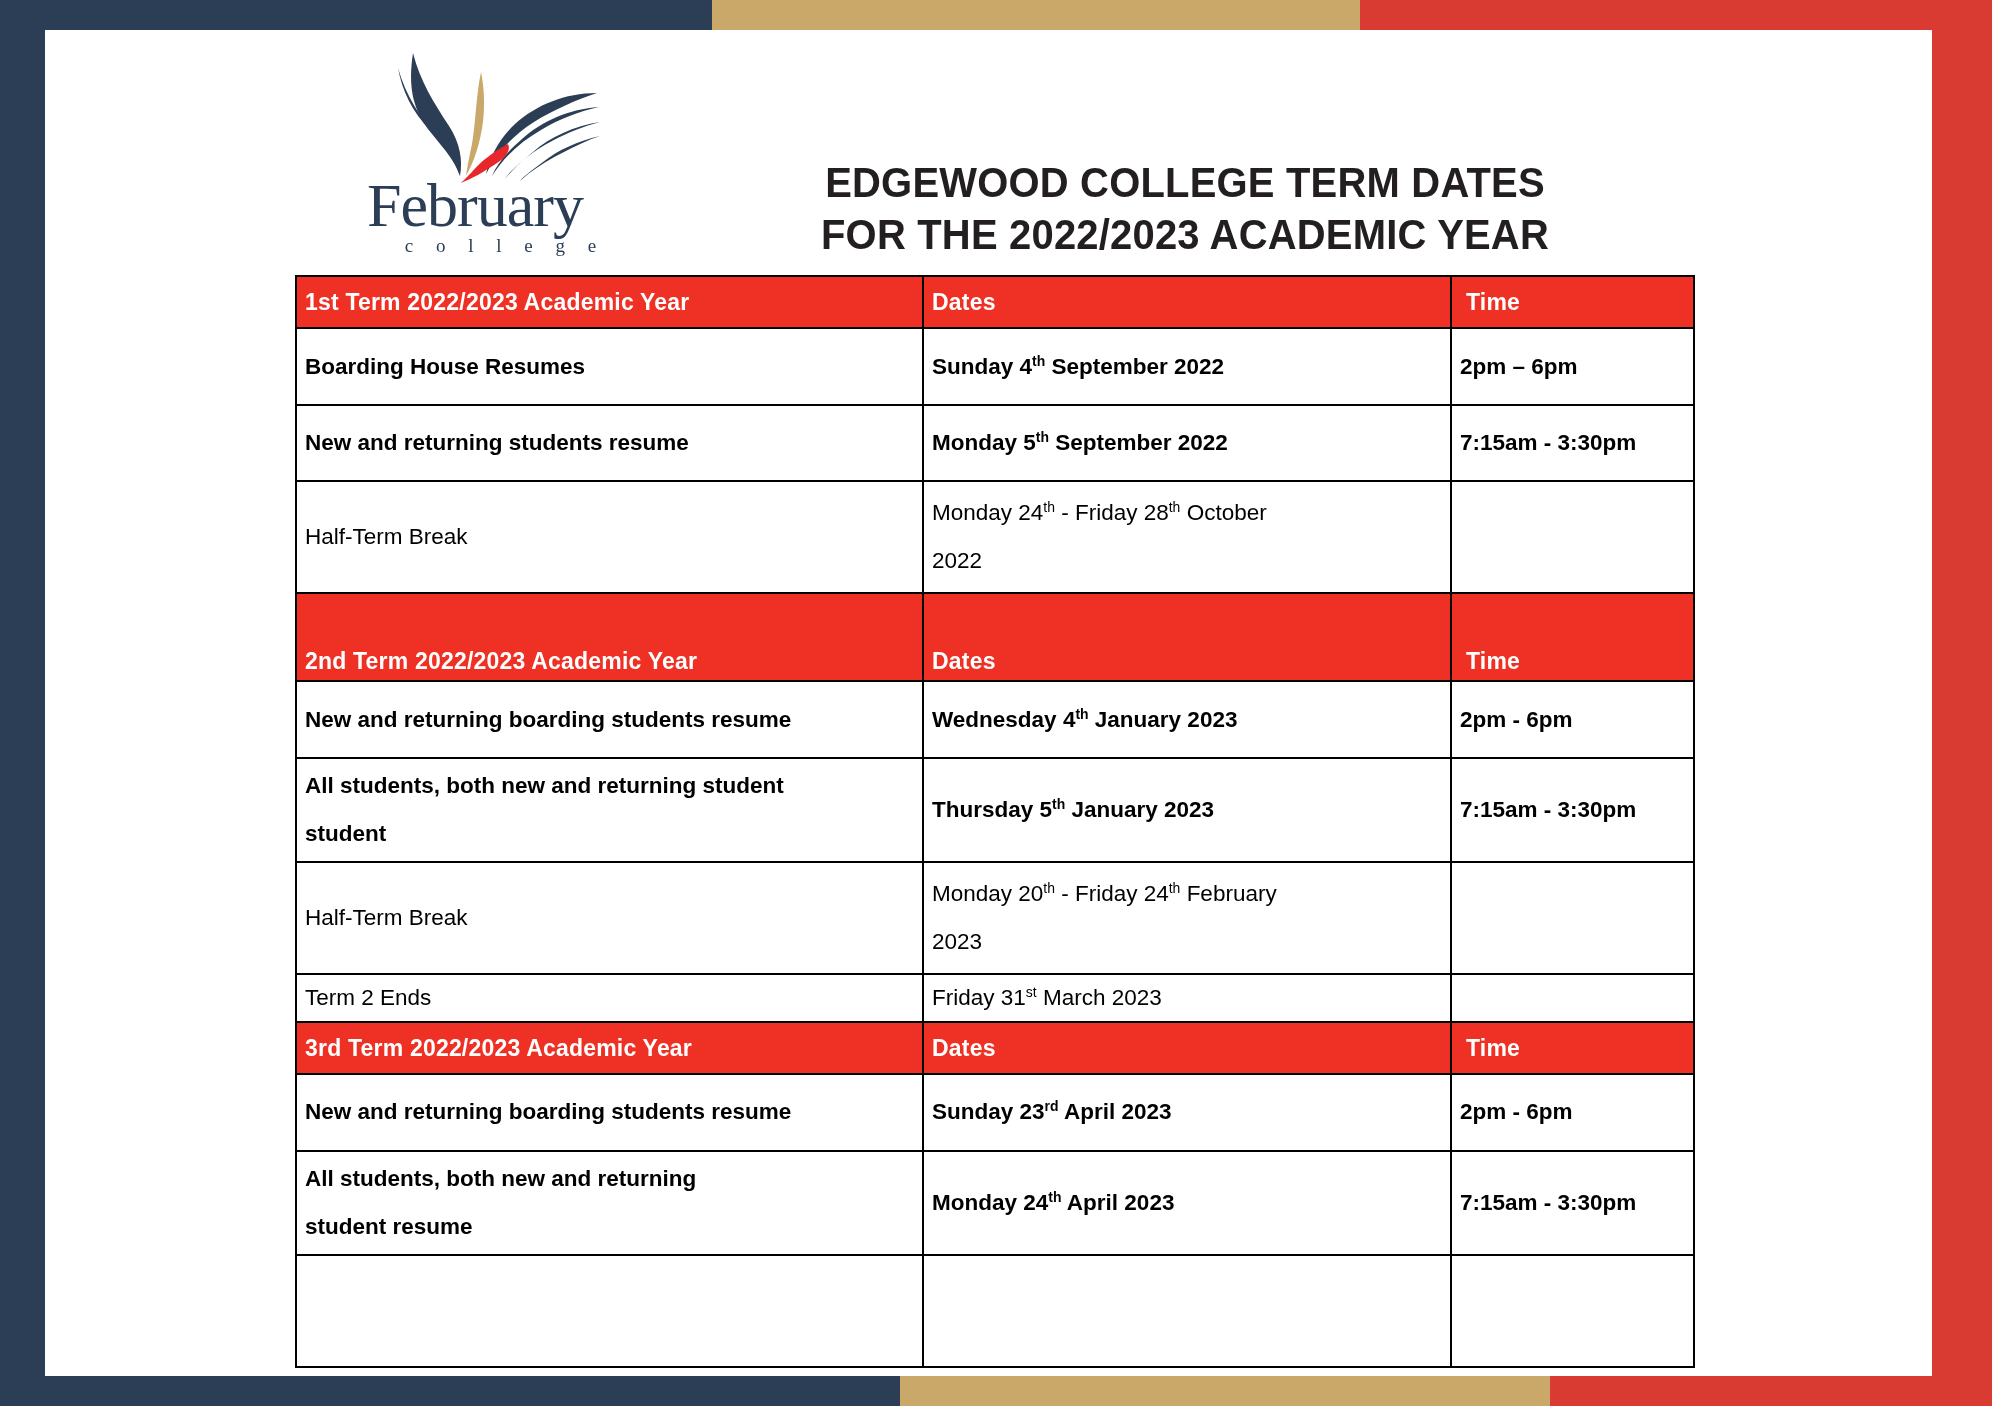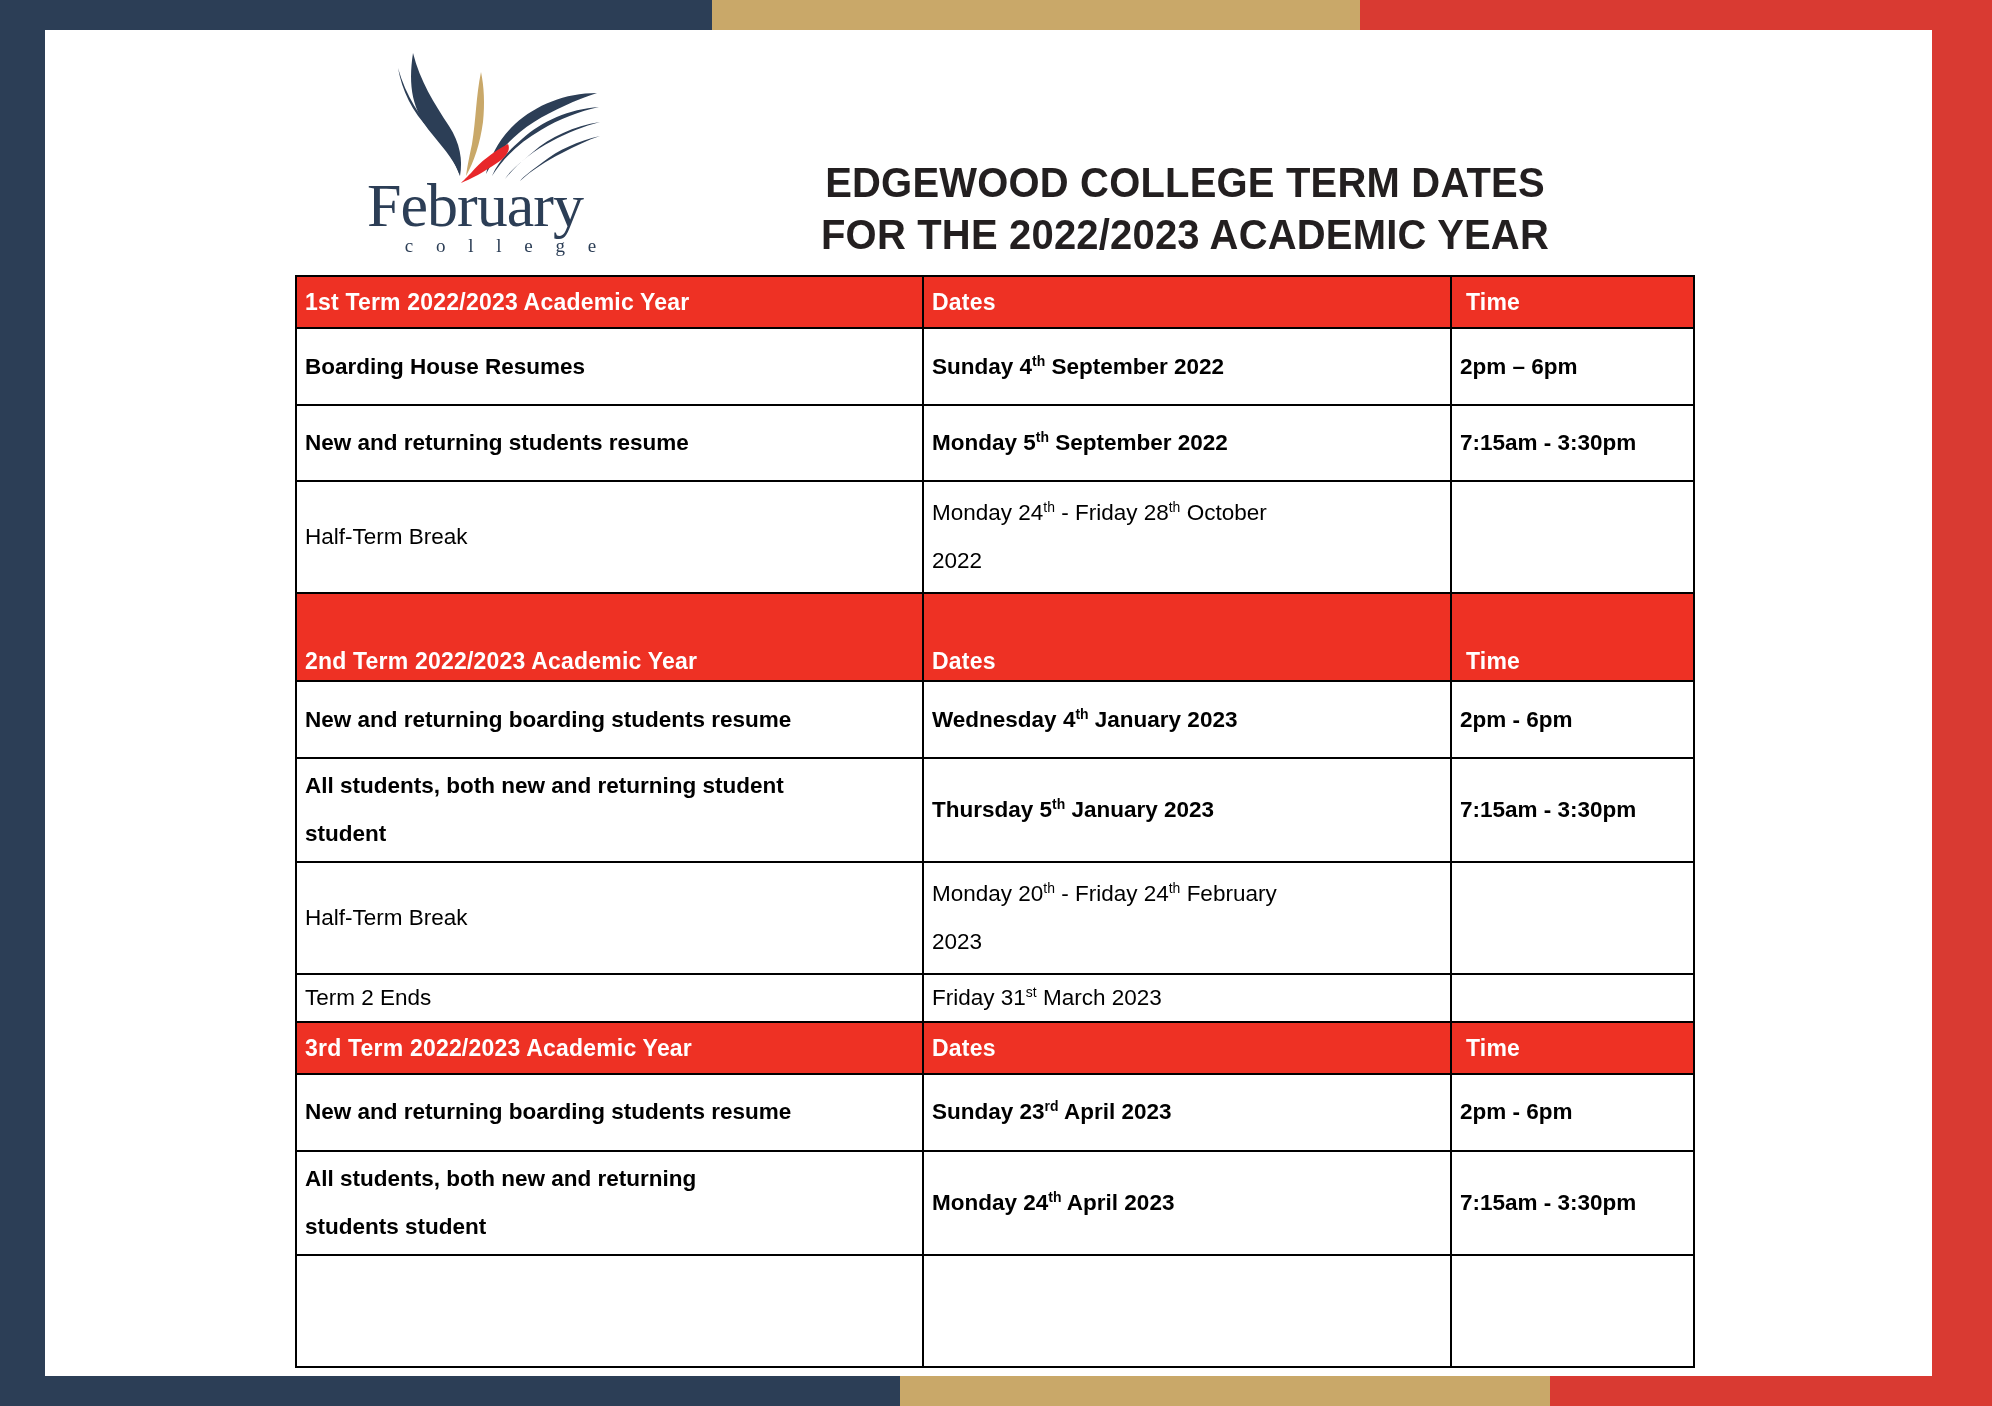--- a/index.html
+++ b/index.html
@@ -217,21 +217,21 @@
             <td class="b midal">
               <span class="wrapline">New and returning boarding students resume</span>
             </td>
             <td class="b midal"><span><span class="wrapline">Sunday 23<sup>rd</sup> April 2023</span></span></td>
             <td class="b midal">2pm - 6pm</td>
           </tr>
           <tr class="r-two">
             <td class="b topal">
               <span class="wrapline">All students, both new and returning</span>
               <span class="gap"></span>
-              <span class="wrapline">students student</span>
+              <span class="wrapline">student resume</span>
             </td>
             <td class="b midal"><span><span class="wrapline">Monday 24<sup>th</sup> April 2023</span></span></td>
             <td class="b midal">7:15am  - 3:30pm</td>
           </tr>
           <tr class="r-half">
             <td class="n midal"></td>
             <td class="n midal"></td>
             <td class="n midal"></td>
           </tr>
         </tbody>

